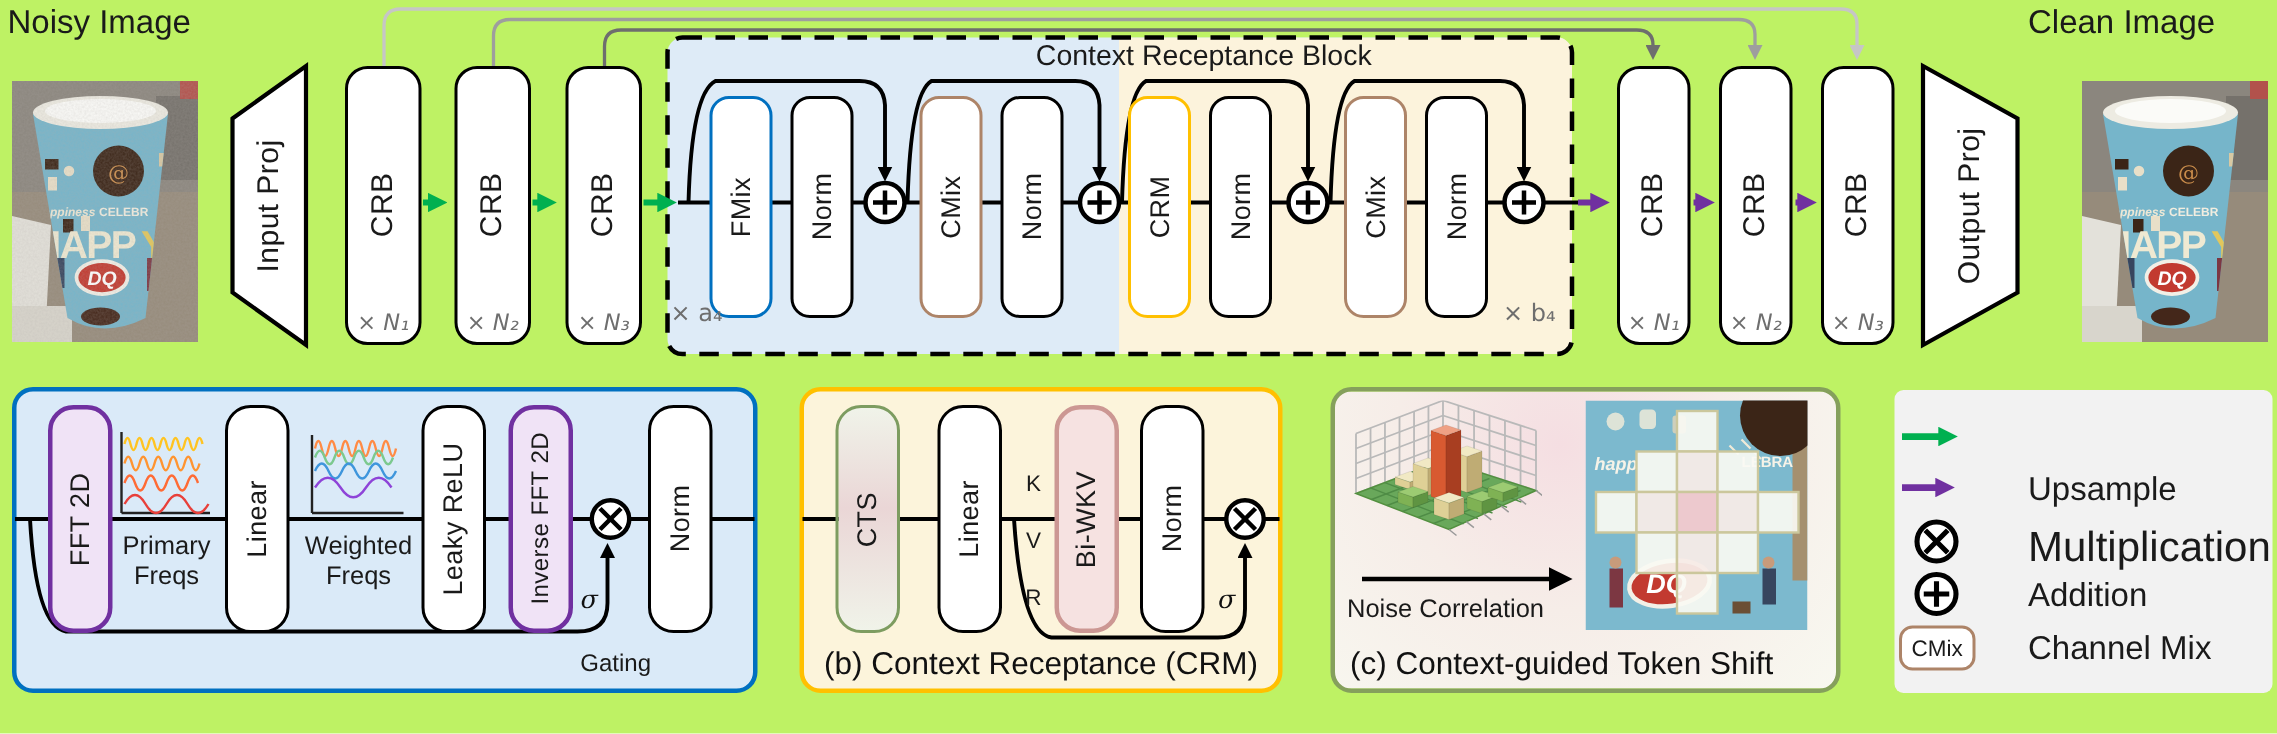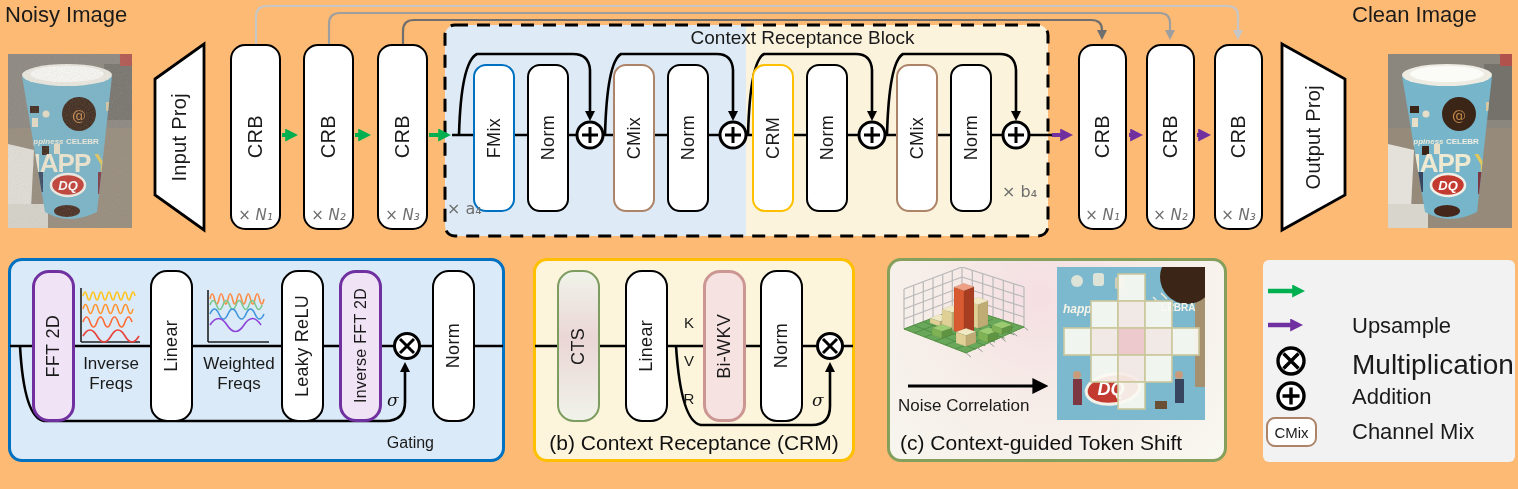--- a/index.html
+++ b/index.html
@@ -1,16 +1,16 @@
 <!DOCTYPE html>
 <html><head>
 <meta charset="utf-8">
 <style>
   html,body{margin:0;padding:0;background:#fff}
-  #fig{position:relative;width:1518px;height:489px;background:#fdba74;
+  #fig{position:relative;width:1518px;height:489px;background:#bef264;
        font-family:"Liberation Sans",sans-serif;color:#1a1a1a;overflow:hidden}
   svg.layer{position:absolute;left:0;top:0;z-index:1}
   .pic{position:absolute;z-index:2}
   .node{position:absolute;z-index:2;background:#fff;border:2.6px solid #000;border-radius:15px;
         display:flex;align-items:center;justify-content:center;box-sizing:border-box}
   .vtext{writing-mode:vertical-rl;transform:rotate(180deg);white-space:nowrap;font-size:18px;letter-spacing:.3px}
   .count{position:absolute;left:0;right:0;bottom:4px;text-align:center;
          font-family:"DejaVu Sans",sans-serif;font-style:italic;font-size:15px;color:#6e6e6e}
   .lbl{position:absolute;z-index:2;white-space:nowrap}
   .math{font-family:"DejaVu Sans",sans-serif;color:#6e6e6e}
@@ -245,21 +245,21 @@
     <span class="vtext">Norm</span>
     </div>
   <div class="node" style="left:896px;top:64px;width:42px;height:148px;border-color:#AD8468;border-radius:13px">
     <span class="vtext">CMix</span>
     </div>
   <div class="node" style="left:950px;top:64px;width:42px;height:148px;border-radius:13px">
     <span class="vtext">Norm</span>
     </div>
 
   <div class="lbl math" style="left:447px;top:199px;font-size:16px">× a₄</div>
-  <div class="lbl math" style="left:1002px;top:182px;font-size:16px">× b₄</div>
+  <div class="lbl math" style="left:1002px;top:199px;font-size:16px">× b₄</div>
 
   <div class="node" style="left:1078px;top:44px;width:49px;height:186px">
     <span class="vtext" style="font-size:20px">CRB</span>
     <span class="count math">× N₁</span>
   </div>
   <div class="node" style="left:1146px;top:44px;width:49px;height:186px">
     <span class="vtext" style="font-size:20px">CRB</span>
     <span class="count math">× N₂</span>
   </div>
   <div class="node" style="left:1214px;top:44px;width:49px;height:186px">
@@ -272,21 +272,21 @@
     </div>
 
   <svg class="pic" style="left:78px;top:284px" width="64" height="62" viewBox="0 0 64 62">
     <path d="M3,4 V58 M3,58 H62" stroke="#222" stroke-width="1.6" fill="none"></path>
     <path d="M5,12 q2,-8 4,0 t4,0 t4,0 t4,0 t4,0 t4,0 t4,0 t4,0 t4,0 t4,0 t4,0 t4,0 t4,0" stroke="#FFC422" stroke-width="1.6" fill="none"></path>
     <path d="M5,25 q2.5,-9 5,0 t5,0 t5,0 t5,0 t5,0 t5,0 t5,0 t5,0 t5,0 t5,0" stroke="#FF9430" stroke-width="1.6" fill="none"></path>
     <path d="M5,38 q3.5,-10 7,0 t7,0 t7,0 t7,0 t7,0 t7,0 t7,0" stroke="#FF6B35" stroke-width="1.6" fill="none"></path>
     <path d="M5,52 q7,-12 14,0 t14,0 t14,0 t14,0" stroke="#E8403A" stroke-width="1.6" fill="none"></path>
   </svg>
   <div class="lbl small-center" style="left:78px;top:354px;width:66px">
-    <div>Inverse</div>
+    <div>Primary</div>
     <div>Freqs</div>
   </div>
 
   <div class="node" style="left:150px;top:270px;width:43px;height:152px;border-radius:17px">
     <span class="vtext">Linear</span>
     </div>
 
   <svg class="pic" style="left:205px;top:284px" width="66" height="62" viewBox="0 0 66 62">
     <path d="M3,6 V58 M3,58 H64" stroke="#222" stroke-width="1.6" fill="none"></path>
     <path d="M5,15 q2.2,-10 4.5,0 t4.5,0 t4.5,0 t4.5,0 t4.5,0 t4.5,0 t4.5,0 t4.5,0 t4.5,0 t4.5,0 t4.5,0 t4.5,0" stroke="#FF8B45" stroke-width="1.6" fill="none"></path>

